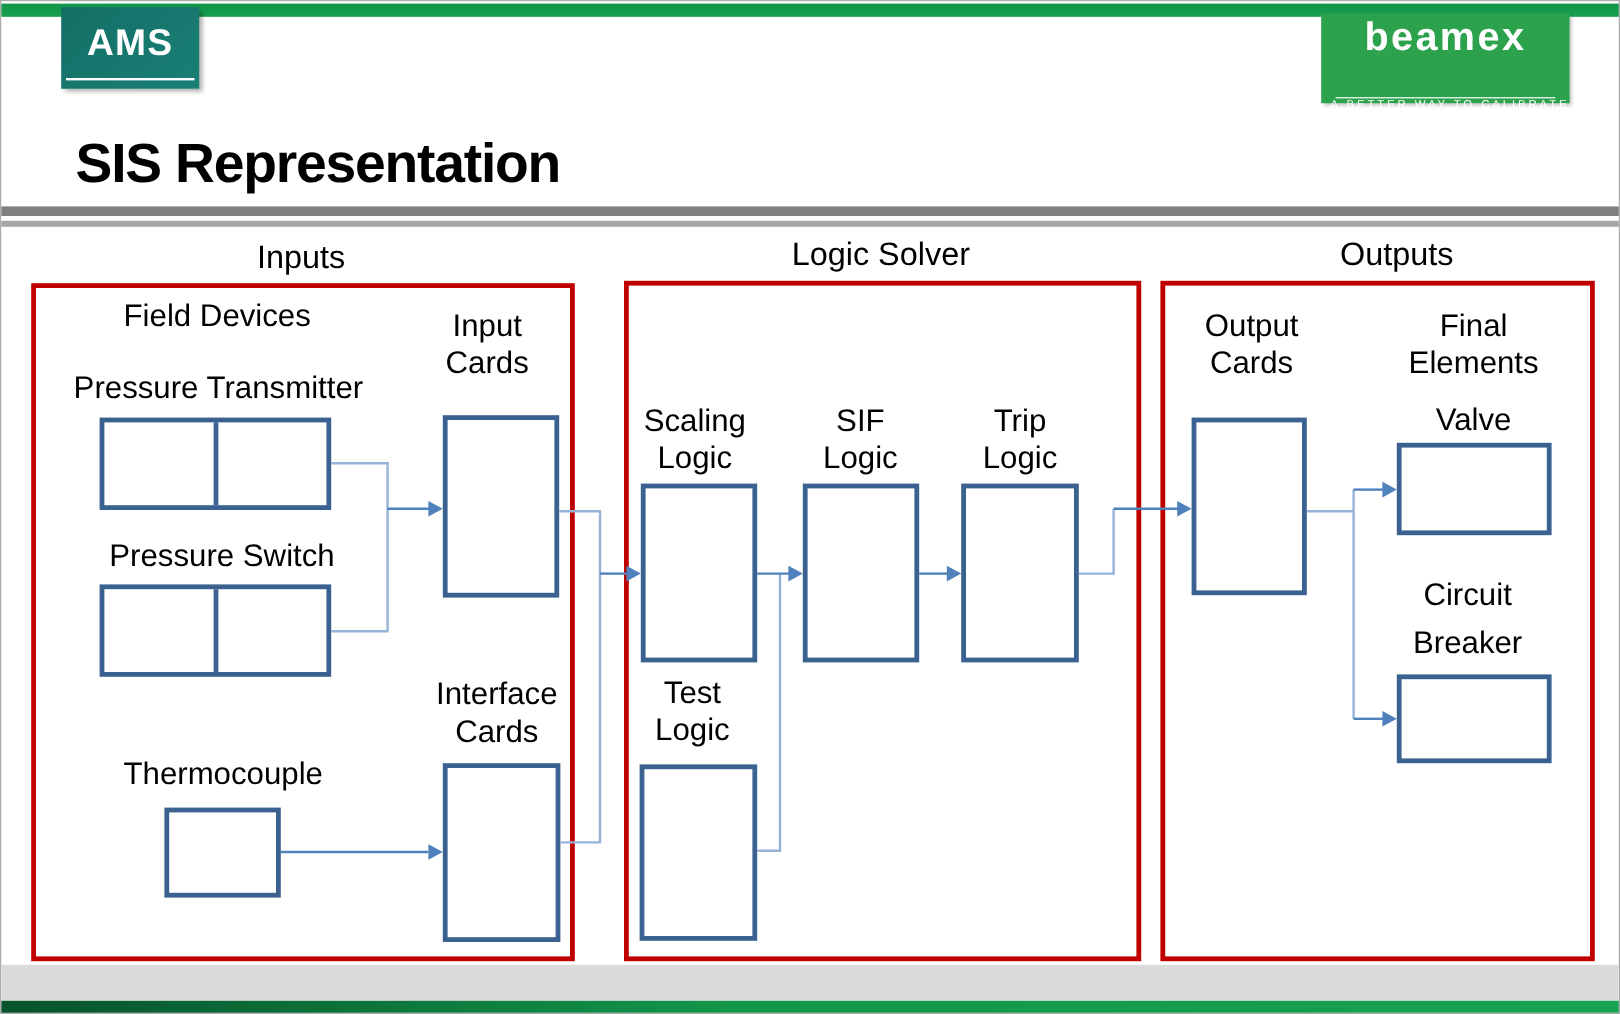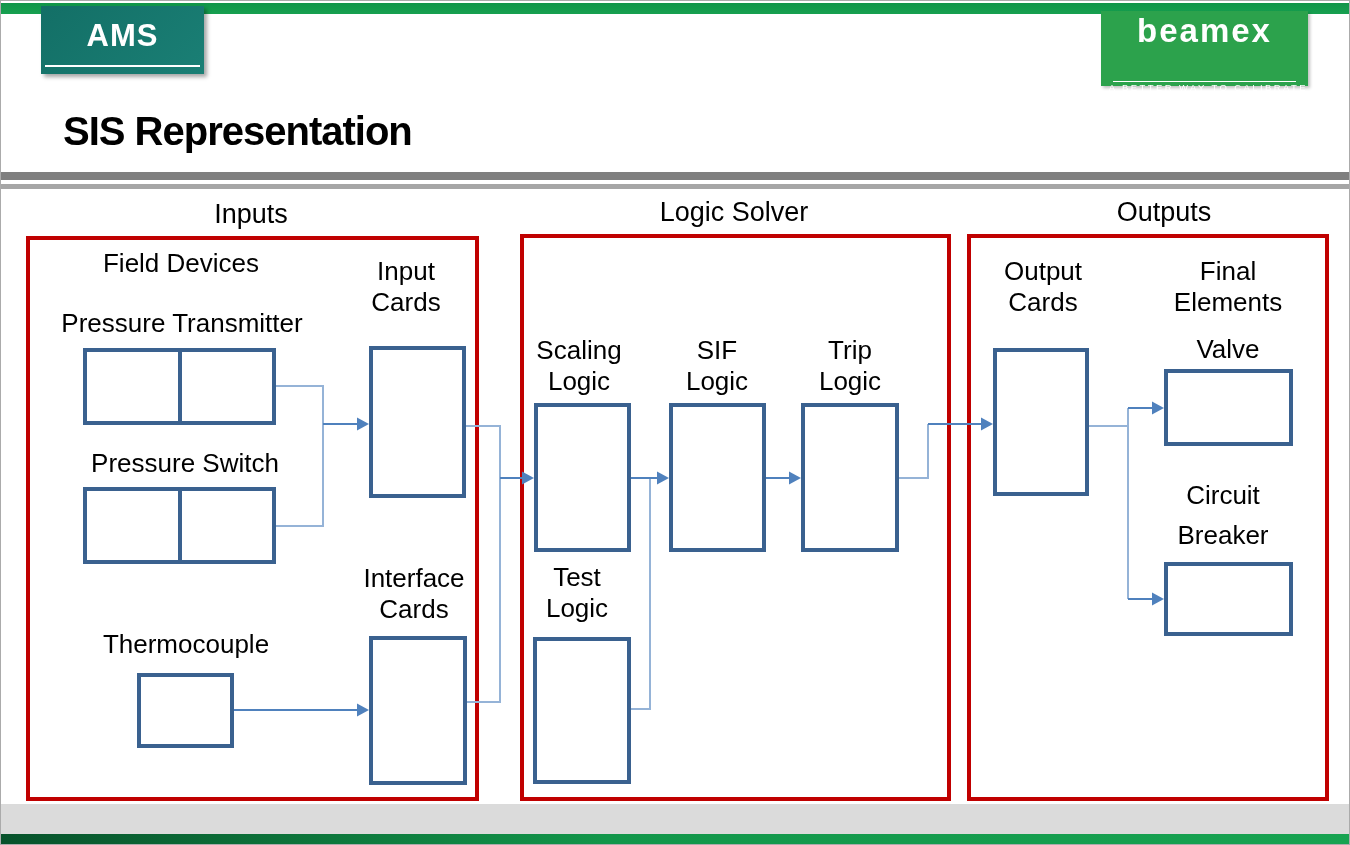--- a/index.html
+++ b/index.html
@@ -7,30 +7,30 @@
     position:relative;width:1350px;height:845px;background:#ffffff;
     border:1px solid #ABABAB;box-sizing:border-box;overflow:hidden;
     font-family:"Liberation Sans", sans-serif;color:#000;
   }
   .abs{position:absolute;}
   
   #top-green-bar{left:0;top:2px;width:1350px;height:11px;background:linear-gradient(to bottom,#119549,#17A050);}
   #bottom-gray-bar{left:0;top:803px;width:1350px;height:30px;background:#DBDBDB;}
   #bottom-green-bar{left:0;top:833px;width:1350px;height:12px;background:linear-gradient(to right,#07522B,#12964A 45%,#17A351);}
   
-  #ams-logo{left:40px;top:5px;width:115px;height:68px;background:linear-gradient(135deg,#136F66,#1A7F75);box-shadow:3px 3px 4px rgba(0,0,0,.35);padding-left:48px;}
+  #ams-logo{left:50px;top:5px;width:115px;height:68px;background:linear-gradient(135deg,#136F66,#1A7F75);box-shadow:3px 3px 4px rgba(0,0,0,.35);}
   #ams-logo .ams-text{position:absolute;left:0;right:0;top:12px;text-align:center;color:#fff;font-weight:bold;font-size:31px;letter-spacing:1px;}
   #ams-logo .ams-rule{position:absolute;left:4px;right:4px;bottom:7px;height:2px;background:#fff;}
   
   #beamex-logo{left:1100px;top:10px;width:207px;height:75px;background:#2CA24C;box-shadow:2px 2px 3px rgba(0,0,0,.25);}
   #beamex-logo .bx-word{position:absolute;left:0;right:0;top:1px;text-align:center;color:#fff;font-weight:bold;font-size:33px;letter-spacing:2px;}
   #beamex-logo .bx-tag{position:absolute;left:0;right:0;top:39px;text-align:right;color:#fff;font-size:9.5px;letter-spacing:2.4px;white-space:nowrap;margin-top:32px;}
   #beamex-logo .bx-rule{position:absolute;left:12px;right:12px;bottom:4px;height:1.5px;background:#fff;}
   
-  #page-title{left:62px;top:108px;font-size:40px;font-weight:bold;letter-spacing:-1px;}
+  #page-title{left:62px;top:108px;font-size:46px;font-weight:bold;letter-spacing:-1px;}
   #rule-dark{left:0;top:171px;width:1350px;height:8px;background:#7F7F7F;}
   #rule-light{left:0;top:183px;width:1350px;height:5px;background:#A6A6A6;}
   
   .redbox{border:4px solid #C00000;box-sizing:border-box;background:transparent;}
   #inputs-box{left:25px;top:235px;width:453px;height:565px;}
   #logic-box{left:519px;top:233px;width:431px;height:567px;}
   #outputs-box{left:966px;top:233px;width:362px;height:567px;}
   
   .bluebox{border:4px solid #3A618F;box-sizing:border-box;background:#fff;}
   .divider{position:absolute;top:0;bottom:0;left:91px;width:4px;background:#3A618F;}

